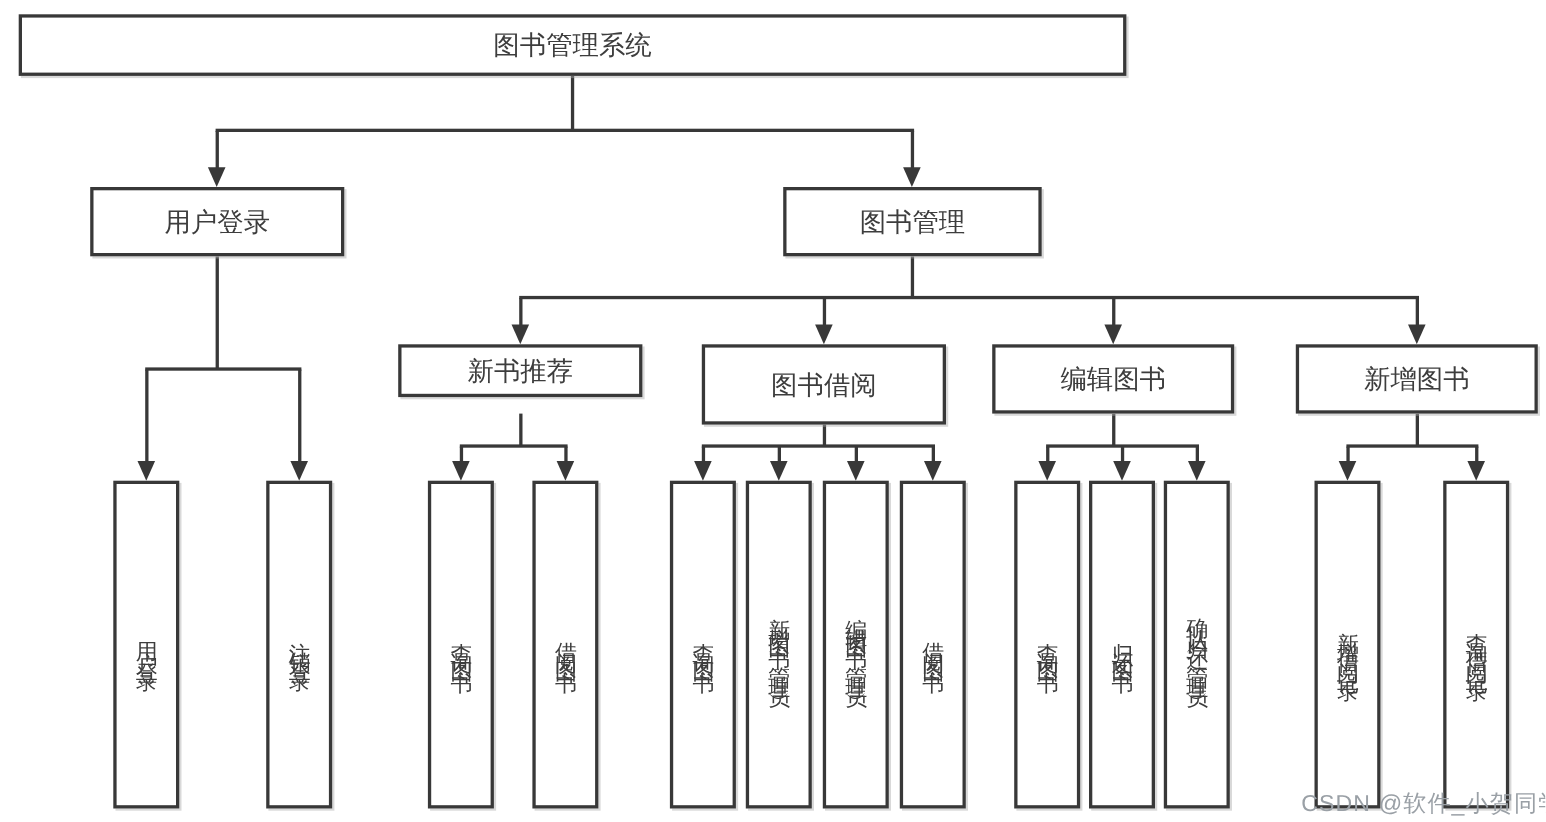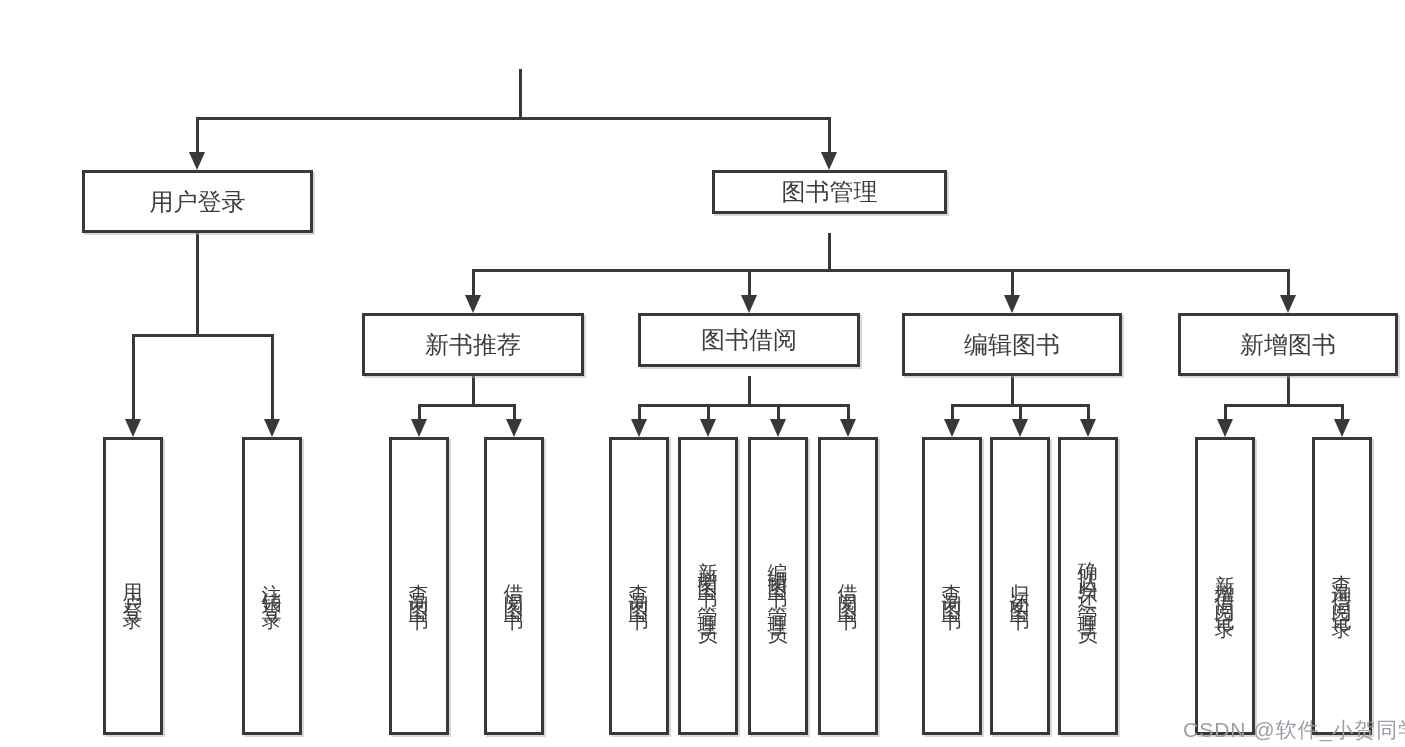--- a/index.html
+++ b/index.html
@@ -46,32 +46,35 @@
     white-space:nowrap;
     z-index:6;
     letter-spacing:1px;
   }
 </style>
 </head>
 <body>
 
 <div id="stage">
 
+  <div class="node" style="left:17px;top:13px;width:1007px;height:56px;">
+    <span>图书管理系统</span>
+  </div>
 
   <div class="node" style="left:82px;top:170px;width:231px;height:63px;">
     <span>用户登录</span>
   </div>
-  <div class="node" style="left:712px;top:170px;width:235px;height:44px;">
+  <div class="node" style="left:712px;top:170px;width:235px;height:63px;">
     <span>图书管理</span>
   </div>
 
-  <div class="node" style="left:362px;top:313px;width:222px;height:63px;">
+  <div class="node" style="left:362px;top:313px;width:222px;height:48px;">
     <span>新书推荐</span>
   </div>
-  <div class="node" style="left:638px;top:313px;width:222px;height:54px;">
+  <div class="node" style="left:638px;top:313px;width:222px;height:73px;">
     <span>图书借阅</span>
   </div>
   <div class="node" style="left:902px;top:313px;width:220px;height:63px;">
     <span>编辑图书</span>
   </div>
   <div class="node" style="left:1178px;top:313px;width:220px;height:63px;">
     <span>新增图书</span>
   </div>
 
   <div class="node leaf" style="left:103px;top:437px;width:60px;height:298px;">

